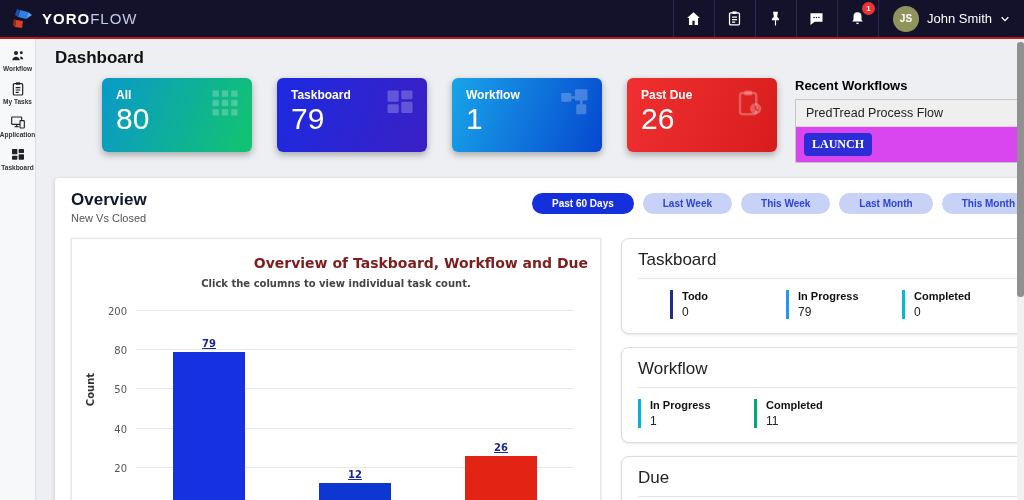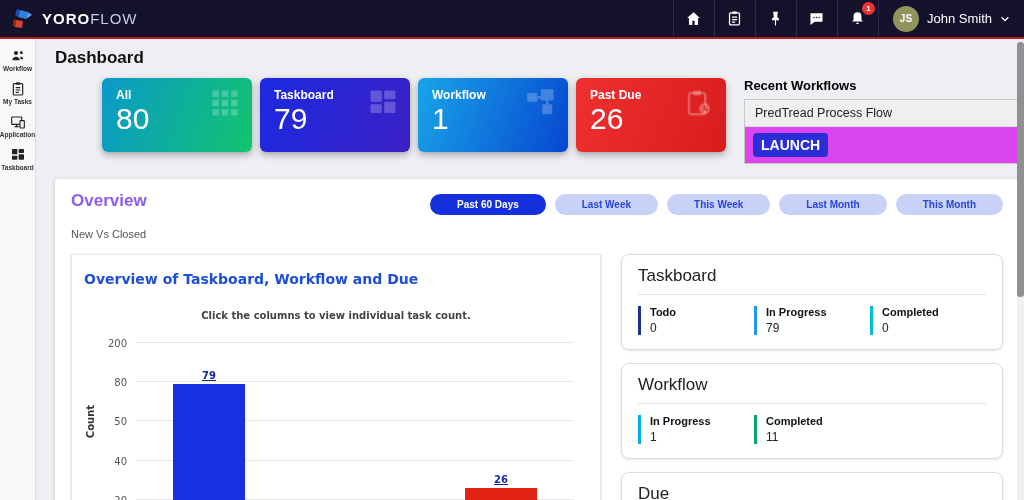--- a/index.html
+++ b/index.html
@@ -33,56 +33,56 @@
              padding-top:9px; display:flex; flex-direction:column; align-items:center; gap:9px; }
   .side-item { display:flex; flex-direction:column; align-items:center; gap:1px; cursor:pointer; width:100%; }
   .side-item svg { width:16px; height:16px; }
   .side-item .lbl { font-size:6.5px; color:#333; font-weight:bold; text-align:center; }
 
   .content { flex:1; padding:9px 16px 0 19px; }
   .page-title { font-size:17px; font-weight:bold; color:#111; margin-bottom:10px; }
 
   
   .top-row { display:flex; }
-  .cards { display:flex; gap:8px;padding-left:47px; }
+  .cards { display:flex; gap:25px;padding-left:47px; }
   .stat-card { width:150px; height:74px; border-radius:6px; padding:10px 14px; position:relative;
                color:#fff; box-shadow:0 3px 7px rgba(0,0,0,.3); cursor:pointer; }
   .stat-card .sc-label { font-size:12px; font-weight:bold; }
   .stat-card .sc-value { font-size:30px; font-weight:300; line-height:1.1; }
   .stat-card .sc-icon { position:absolute; top:10px; right:12px; width:30px; height:30px; opacity:.85; }
 
   
   .recent { flex:1; margin-left:18px; }
   .recent-title { font-size:13px; font-weight:bold; color:#000000; }
   .recent-box { margin-top:6px; border:1px solid #c6c6c6; background:#d946ef; }
   .recent-name { background:#efefef; border-bottom:1px solid #d8d8d8; padding:6px 10px;
                  font-size:12.5px; color:#222; cursor:pointer; }
   .recent-actions { padding:6px 8px; }
-  .launch-btn { background:#2b2ed6; color:#fff; border:none; font-size:14px; font-weight:bold;
-                padding:4px 8px; border-radius:4px; cursor:pointer; font-family:Liberation Sans, sans-serif; }
+  .launch-btn { background:#2b2ed6; color:#fff; border:none; font-size:12px; font-weight:bold;
+                padding:4px 8px; border-radius:4px; cursor:pointer; font-family:Liberation Serif, serif; }
 
   
   .overview-card { margin-top:15px; background:#fff; border-radius:4px;
                    box-shadow:0 1px 4px rgba(0,0,0,.18); padding:12px 16px; height:400px; }
   .overview-header { display:flex; justify-content:space-between; align-items:flex-start; }
-  .ov-title { font-size:17px; font-weight:bold; color:#8b5cf6; }
-  .ov-sub { font-size:11px; color:#555; margin-top:17px; }
+  .ov-title { font-size:17px; font-weight:bold; color:#0f172a; }
+  .ov-sub { font-size:11px; color:#555; margin-top:2px; }
   .filters { display:flex; gap:9px; margin-top:3px; }
-  .pill { font-size:10px; font-weight:bold; padding:5px 27px; border-radius:13px; border:none;
+  .pill { font-size:10px; font-weight:bold; padding:5px 20px; border-radius:13px; border:none;
           background:#c7d2f6; color:#2b44d6; cursor:pointer; font-family:inherit; }
   .pill.active { background:#1430dc; color:#fff; }
 
   .overview-body { display:flex; gap:20px; margin-top:14px; }
 
   
   .chart-card { width:530px; border:1px solid #e6e6e6; box-shadow:0 1px 3px rgba(0,0,0,.12);
                 padding:16px 12px 0 12px; height:305px; background:#fff;
                 font-family:"DejaVu Sans", sans-serif; }
-  .chart-title { text-align:left; font-size:14px; font-weight:bold; color:#1d4ed8; }
-  .chart-subtitle { text-align:center; font-size:10px; font-weight:bold; color:#444; margin-top:23px; }
+  .chart-title { text-align:right; font-size:14px; font-weight:bold; color:#7f1d1d; }
+  .chart-subtitle { text-align:center; font-size:10px; font-weight:bold; color:#444; margin-top:7px; }
   .chart-wrap { position:relative; margin:22px 14px 0 52px; height:196px; }
   .y-label { position:absolute; left:-46px; top:50%; transform:rotate(-90deg) translateX(25%);
              transform-origin:left center; font-size:10px; font-weight:bold; color:#333; }
   .plot { position:relative; height:100%; }
   .gridline { position:absolute; left:0; right:0; height:1px; background:#e7e7e7; }
   .ytick { position:absolute; right:calc(100% + 9px); transform:translateY(50%);
            font-size:10px; color:#555; }
   .slots { position:absolute; left:0; right:0; top:0; bottom:0; display:flex; }
   .slot { flex:1; position:relative; display:flex; align-items:flex-end; justify-content:center; }
   .bar { width:72px; cursor:pointer; }
@@ -315,21 +315,21 @@
                 </div>
               </div>
           </div>
         </div>
 
         <div class="panels">
           <div class="panel">
             <div class="panel-title">Taskboard</div>
             <div class="panel-divider"></div>
             <div class="stats">
-              <div class="stat" style="border-left-color: rgb(27, 47, 150);">
+              <div class="stat" style="border-left-color: rgb(27, 47, 150); margin-left: 32px;">
                 <div class="st-label">Todo</div>
                 <div class="st-value">0</div>
               </div>
               <div class="stat" style="border-left-color: rgb(33, 150, 243);">
                 <div class="st-label">In Progress</div>
                 <div class="st-value">79</div>
               </div>
               <div class="stat" style="border-left-color: rgb(0, 188, 212);">
                 <div class="st-label">Completed</div>
                 <div class="st-value">0</div>

